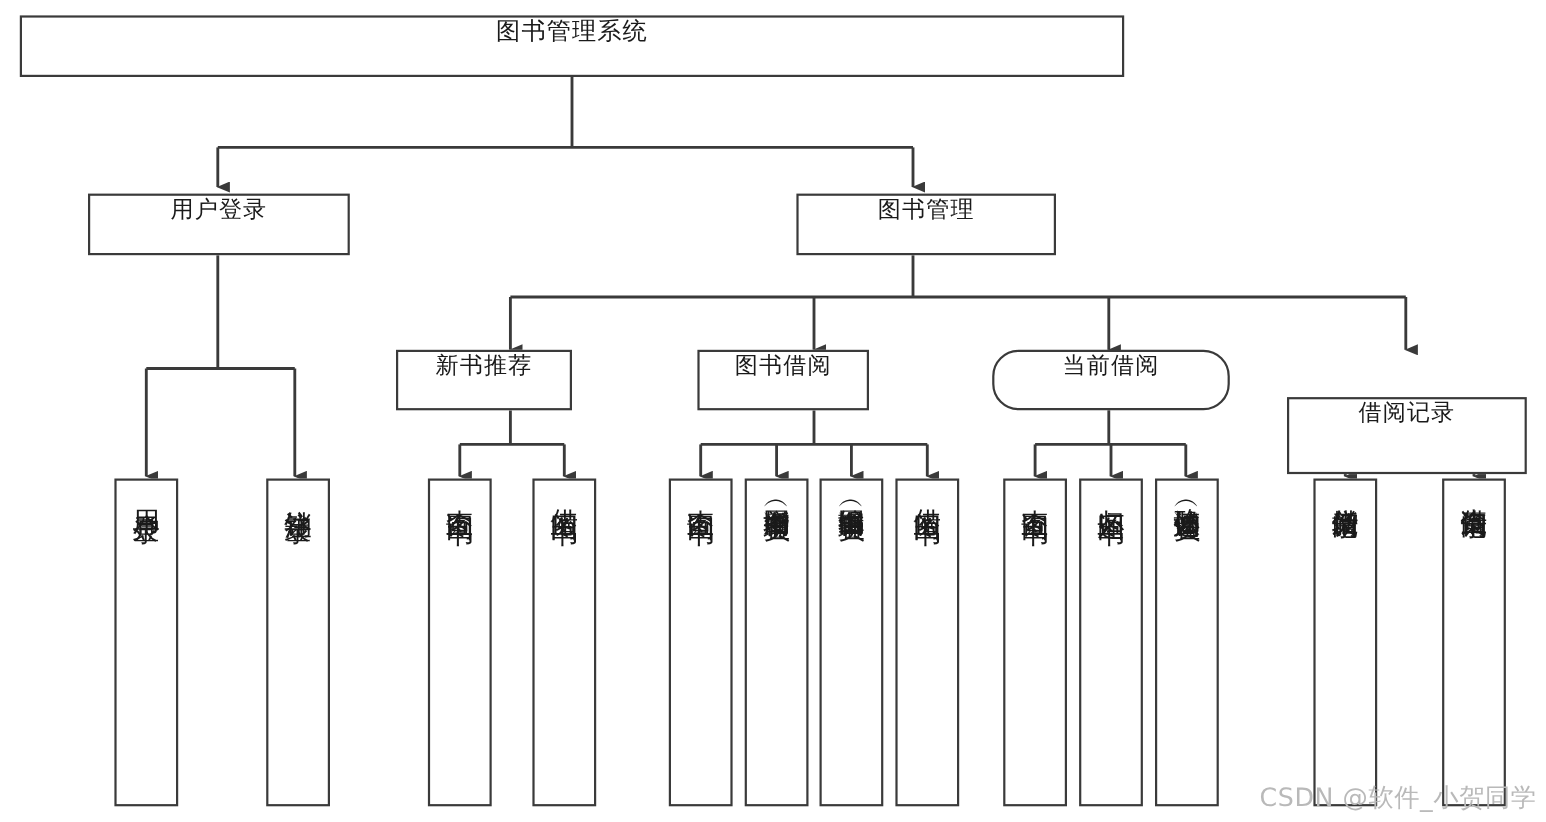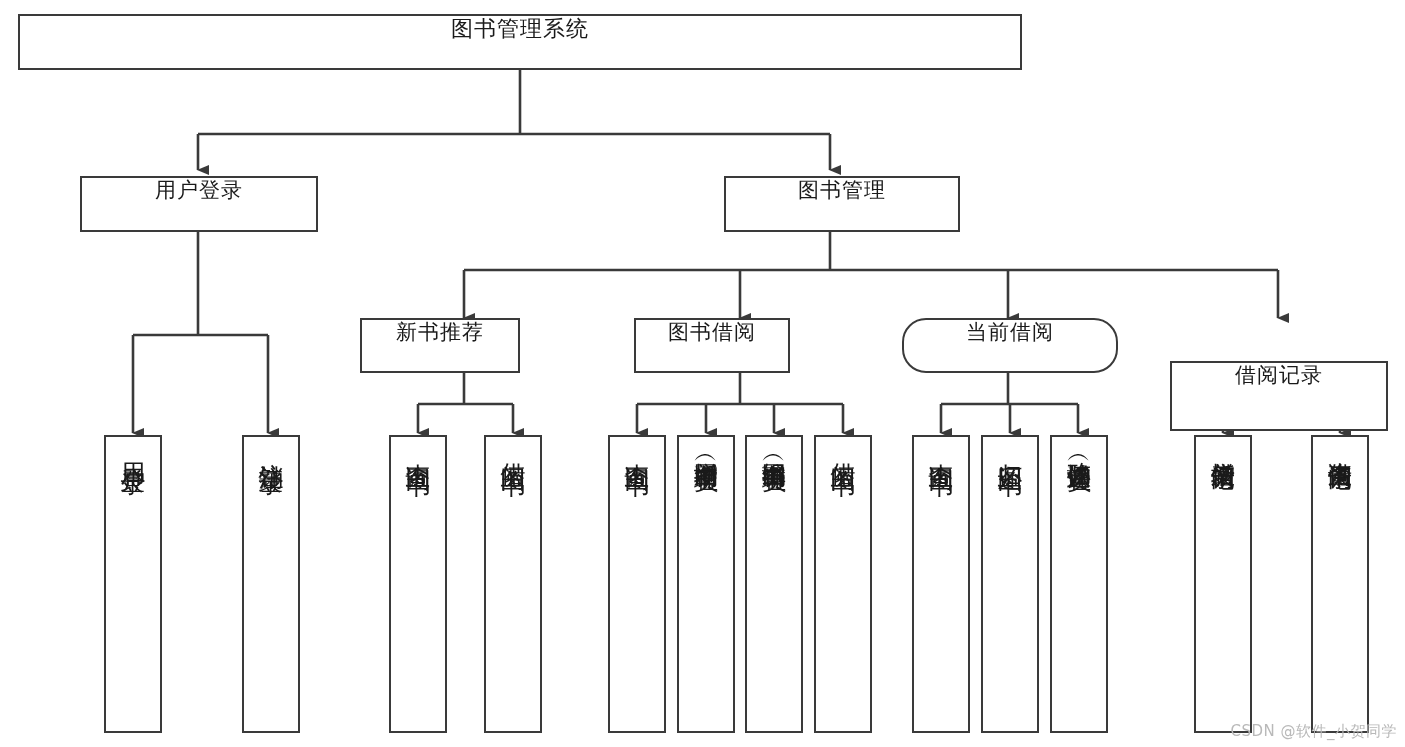--- a/index.html
+++ b/index.html
@@ -64,21 +64,21 @@
     white-space: nowrap;
   }
   .node.vert.tall .label {
     font-size: 24px;
     letter-spacing: 1px;
   }
   .watermark {
     position: absolute;
     right: 8px;
     bottom: 6px;
-    font-size: 15px;
+    font-size: 23px;
     color: #b9b9b9;
     letter-spacing: 0.5px;
     white-space: nowrap;
     user-select: none;
     margin-left: 48px;
   }
 </style>
 </head>
 <body>
 

